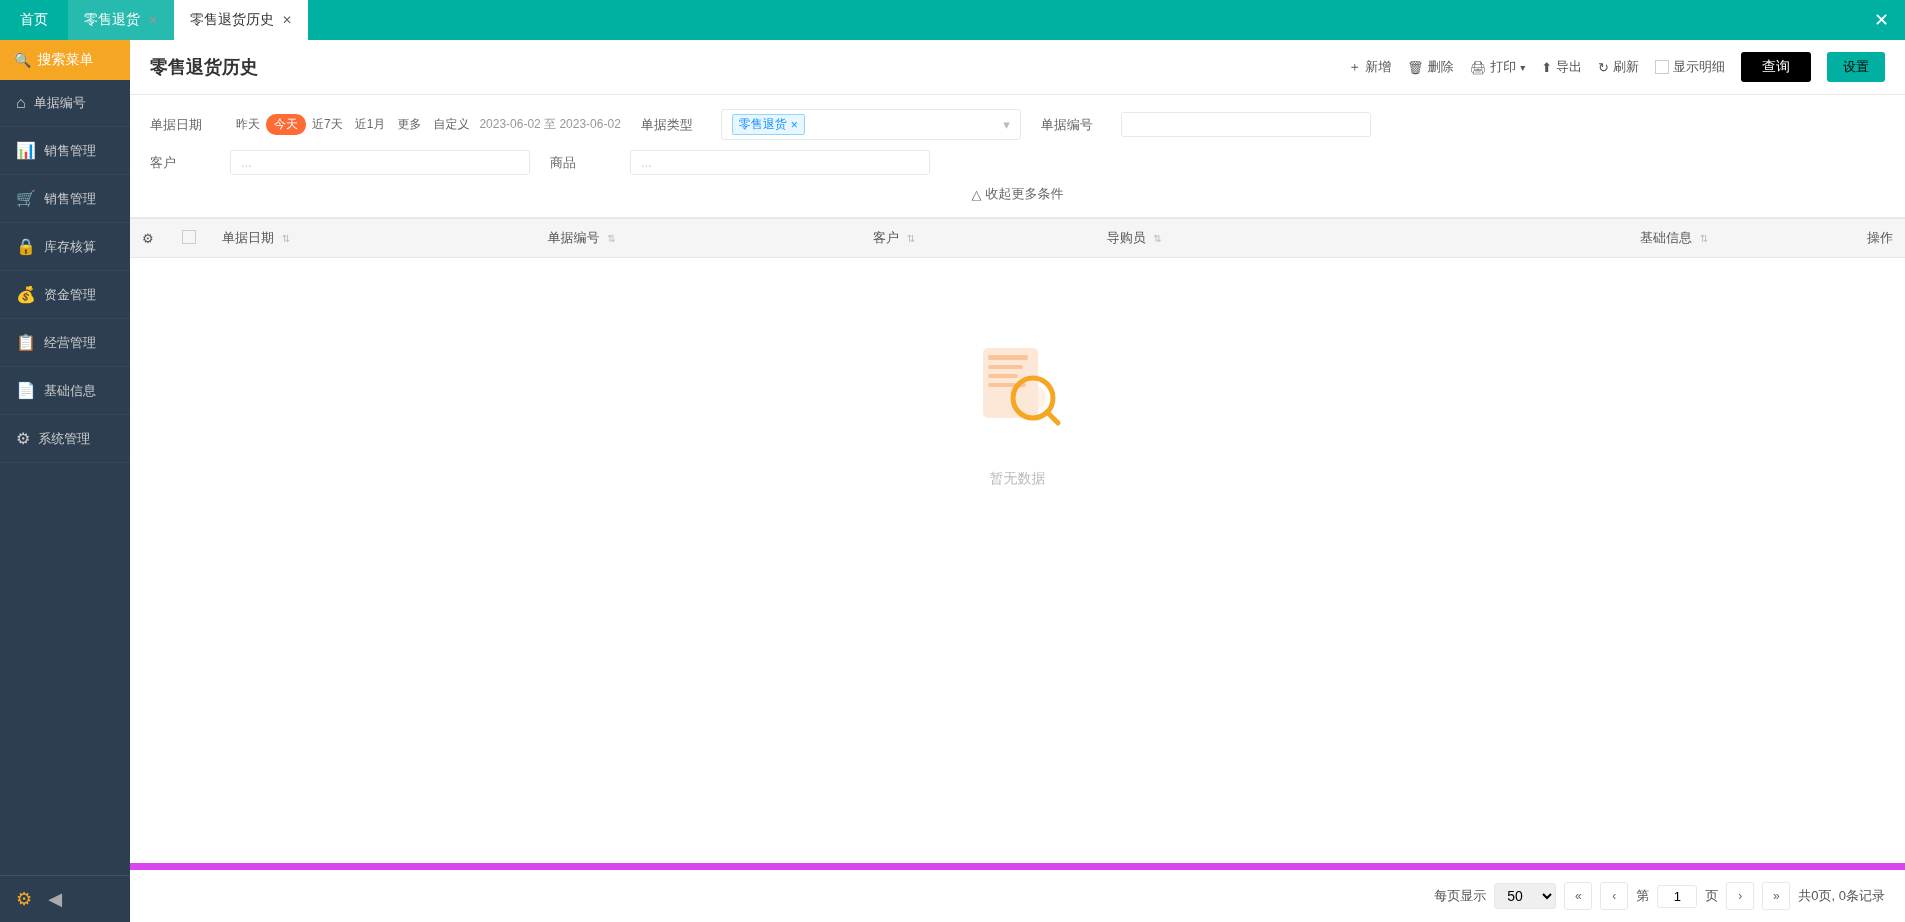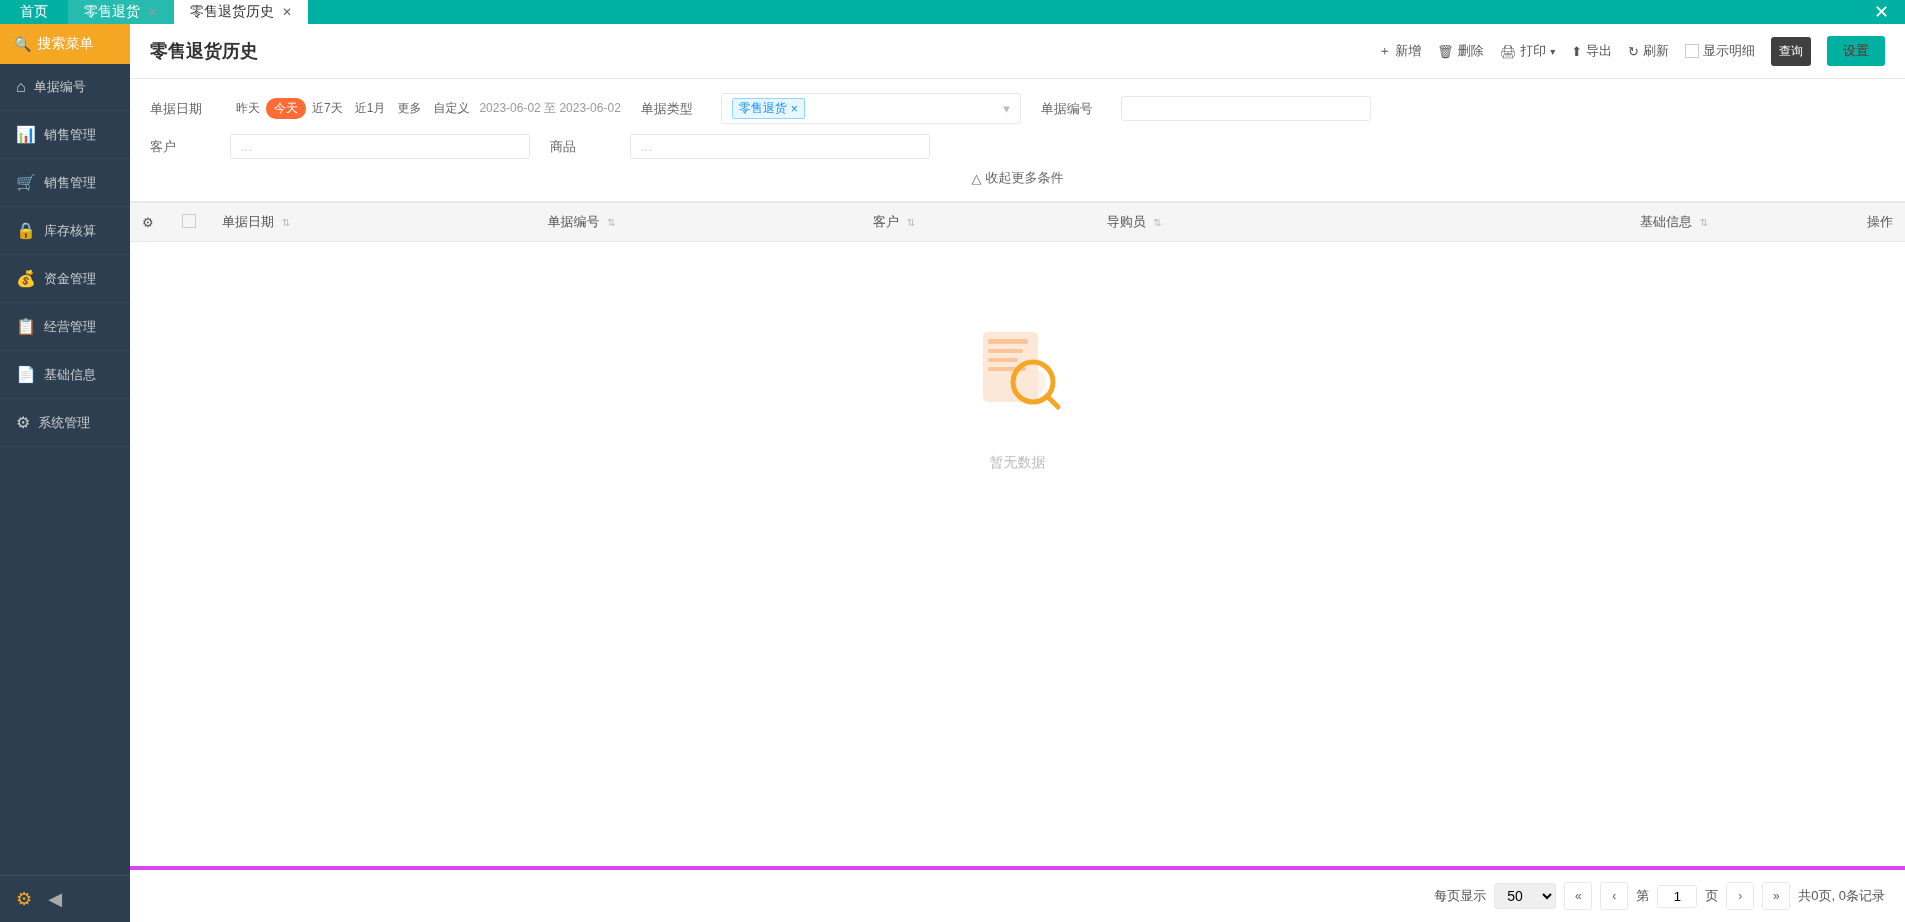--- a/index.html
+++ b/index.html
@@ -1,20 +1,20 @@
 <!DOCTYPE html>
 <html><head>
   <meta charset="utf-8">
   <style>
     * { box-sizing: border-box; margin: 0; padding: 0; font-family: 'Microsoft YaHei', Arial, sans-serif; }
     body { display: flex; flex-direction: column; height: 922px; width: 1905px; overflow: hidden; background: #f5f5f5; }
 
     
     .top-bar {
-      display: flex; align-items: center; background: #00b0a0; height: 24px; flex-shrink: 0;
+      display: flex; align-items: center; background: #00b0a0; height: 40px; flex-shrink: 0;
     }
     .top-bar-home {
       padding: 0 20px; color: white; font-size: 14px; cursor: pointer; height: 100%; display: flex; align-items: center;
     }
     .top-bar-tab {
       display: flex; align-items: center; background: rgba(255,255,255,0.15); color: white;
       padding: 0 16px; height: 100%; font-size: 14px; cursor: pointer; position: relative; gap: 8px;
     }
     .top-bar-tab.active { background: white; color: #333; }
     .top-bar-tab .close-icon { font-size: 12px; color: #999; cursor: pointer; }
@@ -52,25 +52,25 @@
     .page-header {
       background: white; padding: 12px 20px; display: flex; align-items: center;
       justify-content: space-between; border-bottom: 1px solid #e8e8e8; flex-shrink: 0;
     }
     .page-title { font-size: 18px; font-weight: bold; color: #333; }
     .header-actions { display: flex; align-items: center; gap: 16px; }
     .header-btn {
       display: flex; align-items: center; gap: 4px; cursor: pointer; font-size: 13px; color: #555;
     }
     .header-btn-primary {
-      background: #404040; color: white; padding: 6px 8px; border-radius: 3px;
-      font-size: 12px; cursor: pointer; border: none;
+      background: #000000; color: white; padding: 6px 21px; border-radius: 3px;
+      font-size: 14px; cursor: pointer; border: none;
     }
     .header-btn-setting {
-      background: #00b0a0; color: #7f1d1d; padding: 6px 16px; border-radius: 3px;
+      background: #00b0a0; color: #000000; padding: 6px 16px; border-radius: 3px;
       font-size: 13px; cursor: pointer; border: none;
     }
     .display-toggle { display: flex; align-items: center; gap: 4px; font-size: 13px; color: #555; }
     .checkbox-display { width: 14px; height: 14px; border: 1px solid #ccc; display: inline-block; }
 
     
     .filter-area {
       background: white; padding: 14px 20px; border-bottom: 1px solid #e8e8e8; flex-shrink: 0;
     }
     .filter-row { display: flex; align-items: center; gap: 20px; margin-bottom: 10px; flex-wrap: wrap; }
@@ -115,21 +115,21 @@
       padding: 80px 0; color: #bbb; font-size: 14px; gap: 16px;
     }
     .empty-icon {
       width: 100px; height: 100px; margin-bottom: 16px;
       display: flex; align-items: center; justify-content: center;
     }
     
 
     
     .pagination {
-      background: white; border-top: 4px solid #d946ef; padding: 12px 20px;
+      background: white; border-top: 7px solid #d946ef; padding: 12px 20px;
       display: flex; align-items: center; justify-content: flex-end; gap: 8px;
       flex-shrink: 0; font-size: 13px; color: #555;
     }
     .page-size-select {
       border: 1px solid #e8e8e8; border-radius: 3px; padding: 3px 8px; font-size: 14px;
     }
     .page-btn {
       width: 28px; height: 28px; display: flex; align-items: center; justify-content: center;
       border: 1px solid #e8e8e8; border-radius: 3px; cursor: pointer; font-size: 12px; color: #666;
     }

